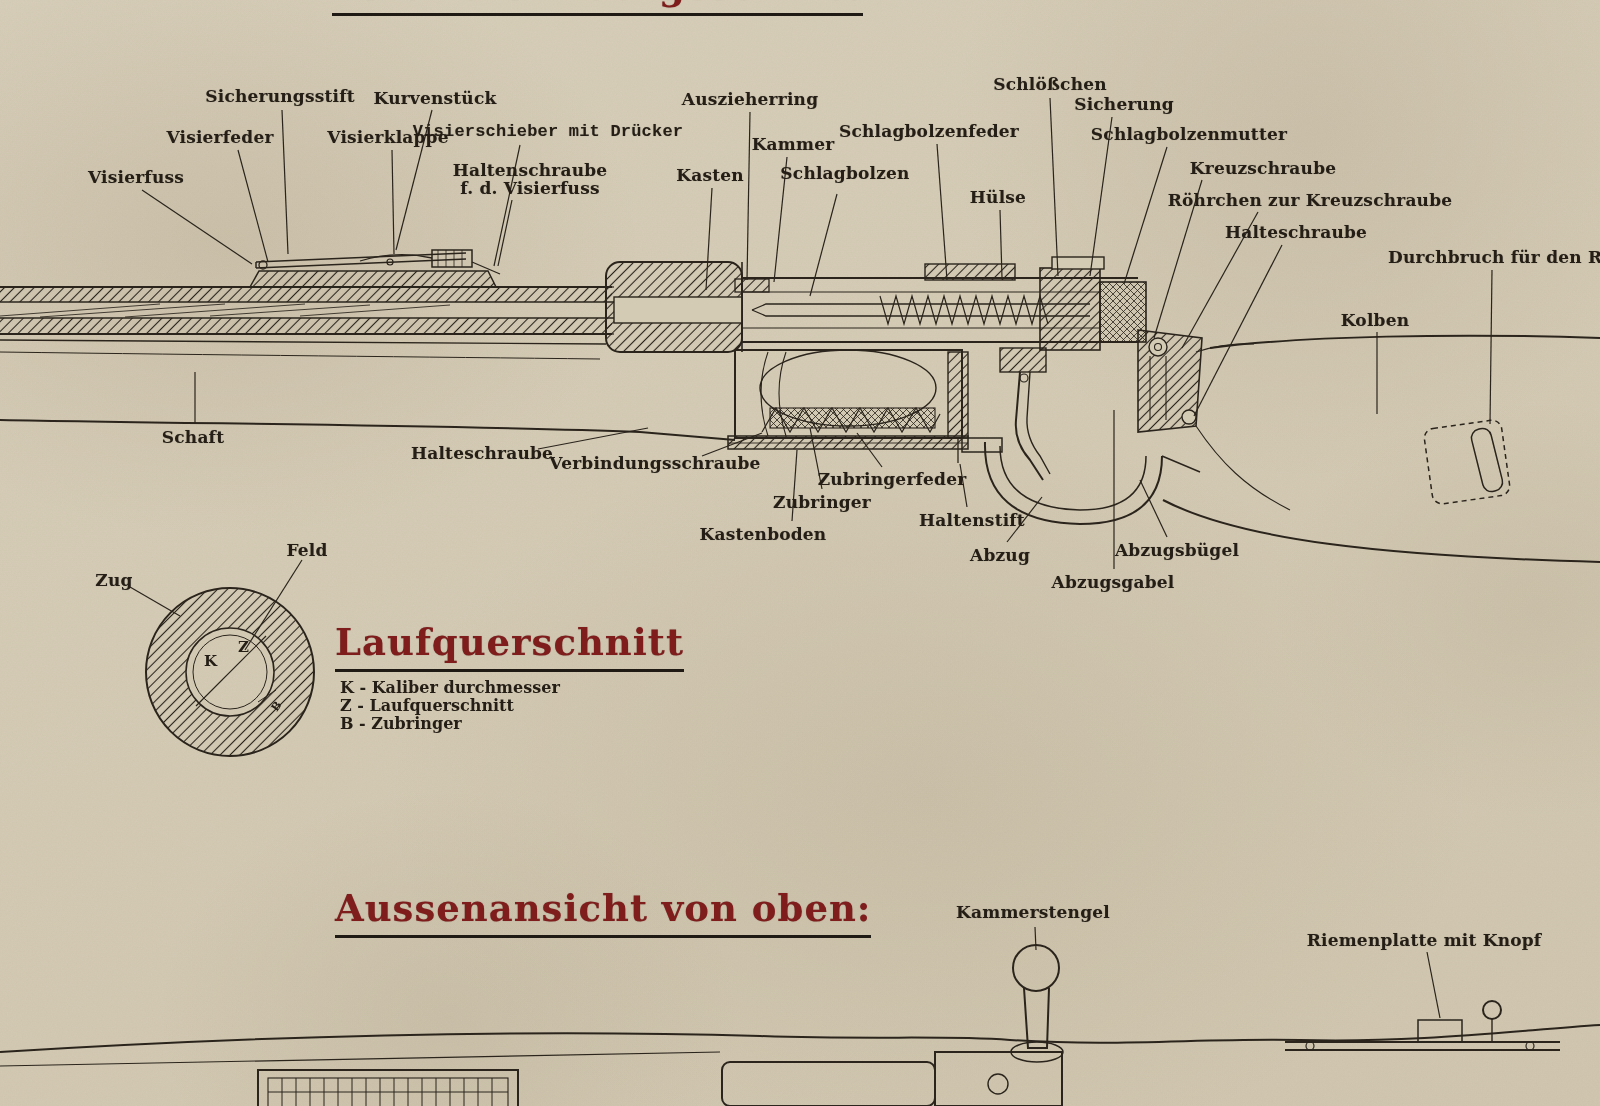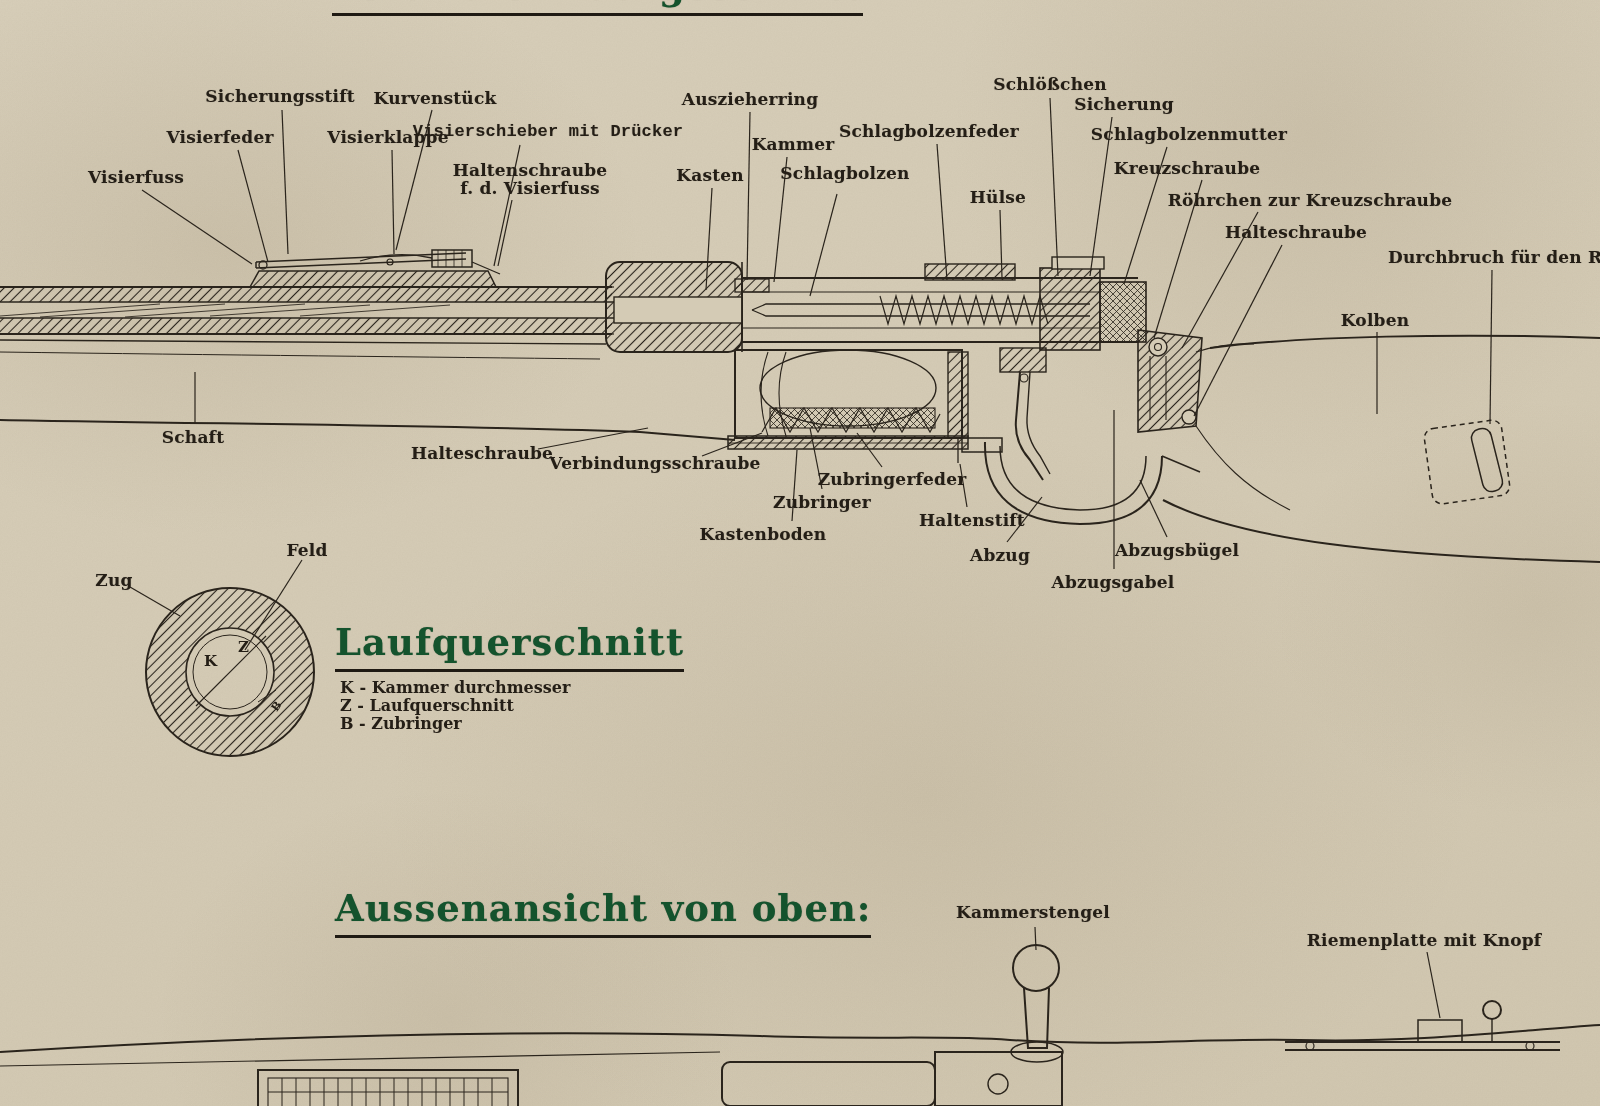--- a/index.html
+++ b/index.html
@@ -20,21 +20,21 @@
       linear-gradient(160deg,#d8cfba,#d1c7b0);
   }
   svg{position:absolute;top:0;left:0;}
   .lbl{
     position:absolute;transform:translateX(-50%);
     font-weight:bold;font-size:17px;color:#241e16;
     white-space:nowrap;letter-spacing:.2px;text-shadow:0 0 1px rgba(36,30,22,.25);
   }
   .lbl.left-anchor{transform:none;}
   .title{
-    position:absolute;font-weight:bold;font-size:37px;color:#14532d;
+    position:absolute;font-weight:bold;font-size:37px;color:#7f1d1d;
     border-bottom:3px solid #1f1a13;padding-bottom:5px;letter-spacing:1px;
     white-space:nowrap;text-shadow:0 0 1px rgba(31,26,19,.3);
   }
   .legend-line{
     position:absolute;font-weight:bold;font-size:16px;color:#241e16;white-space:nowrap;
   }
   .cs-letter{position:absolute;font-weight:bold;font-size:15px;color:#241e16;}
   .cs-letter.b{font-size:11px;transform:rotate(-55deg);}
 </style>
 </head>
@@ -250,21 +250,21 @@
       <line x1="302" y1="560" x2="245" y2="650"></line>
       <line x1="1035" y1="927" x2="1036" y2="950"></line>
       <line x1="1427" y1="952" x2="1440" y2="1018"></line>
     </g>
   </svg>
 
   <div class="title" style="left:332px;top:-36px;">Vertikaler Laufgeschnitt</div>
   <div class="title" style="left:335px;top:620px;">Laufquerschnitt</div>
   <div class="title" style="left:335px;top:886px;">Aussenansicht von oben:</div>
 
-  <div class="legend-line" style="left:340px;top:678px;">K - Kammer durchmesser</div>
+  <div class="legend-line" style="left:340px;top:678px;">K - Kaliber durchmesser</div>
   <div class="legend-line" style="left:340px;top:696px;">Z - Laufquerschnitt</div>
   <div class="legend-line" style="left:340px;top:714px;">B - Zubringer</div>
 
   <div class="cs-letter" style="left:204px;top:652px;">K</div>
   <div class="cs-letter" style="left:238px;top:638px;">Z</div>
   <div class="cs-letter b" style="left:272px;top:700px;">B</div>
 
   <div class="lbl" style="left:280px;top:86px;">Sicherungsstift</div>
   <div class="lbl" style="left:435px;top:88px;">Kurvenstück</div>
   <div class="lbl" style="left:220px;top:127px;">Visierfeder</div>
@@ -275,21 +275,21 @@
   <div class="lbl" style="left:530px;top:178px;">f. d. Visierfuss</div>
   <div class="lbl" style="left:750px;top:89px;">Auszieherring</div>
   <div class="lbl" style="left:793px;top:134px;">Kammer</div>
   <div class="lbl" style="left:710px;top:165px;">Kasten</div>
   <div class="lbl" style="left:845px;top:163px;">Schlagbolzen</div>
   <div class="lbl" style="left:929px;top:121px;">Schlagbolzenfeder</div>
   <div class="lbl" style="left:998px;top:187px;">Hülse</div>
   <div class="lbl" style="left:1050px;top:74px;">Schlößchen</div>
   <div class="lbl" style="left:1124px;top:94px;">Sicherung</div>
   <div class="lbl" style="left:1189px;top:124px;text-align:center;">Schlagbolzenmutter</div>
-  <div class="lbl" style="left:1187px;top:158px;">Kreuzschraube</div>
+  <div class="lbl" style="left:1263px;top:158px;">Kreuzschraube</div>
   <div class="lbl" style="left:1310px;top:190px;">Röhrchen zur Kreuzschraube</div>
   <div class="lbl" style="left:1296px;top:222px;">Halteschraube</div>
   <div class="lbl left-anchor" style="left:1388px;top:247px;">Durchbruch für den Riemen</div>
   <div class="lbl" style="left:1375px;top:310px;">Kolben</div>
   <div class="lbl" style="left:193px;top:427px;">Schaft</div>
   <div class="lbl" style="left:482px;top:443px;">Halteschraube</div>
   <div class="lbl" style="left:655px;top:453px;">Verbindungsschraube</div>
   <div class="lbl" style="left:892px;top:469px;">Zubringerfeder</div>
   <div class="lbl" style="left:822px;top:492px;">Zubringer</div>
   <div class="lbl" style="left:972px;top:510px;">Haltenstift</div>

